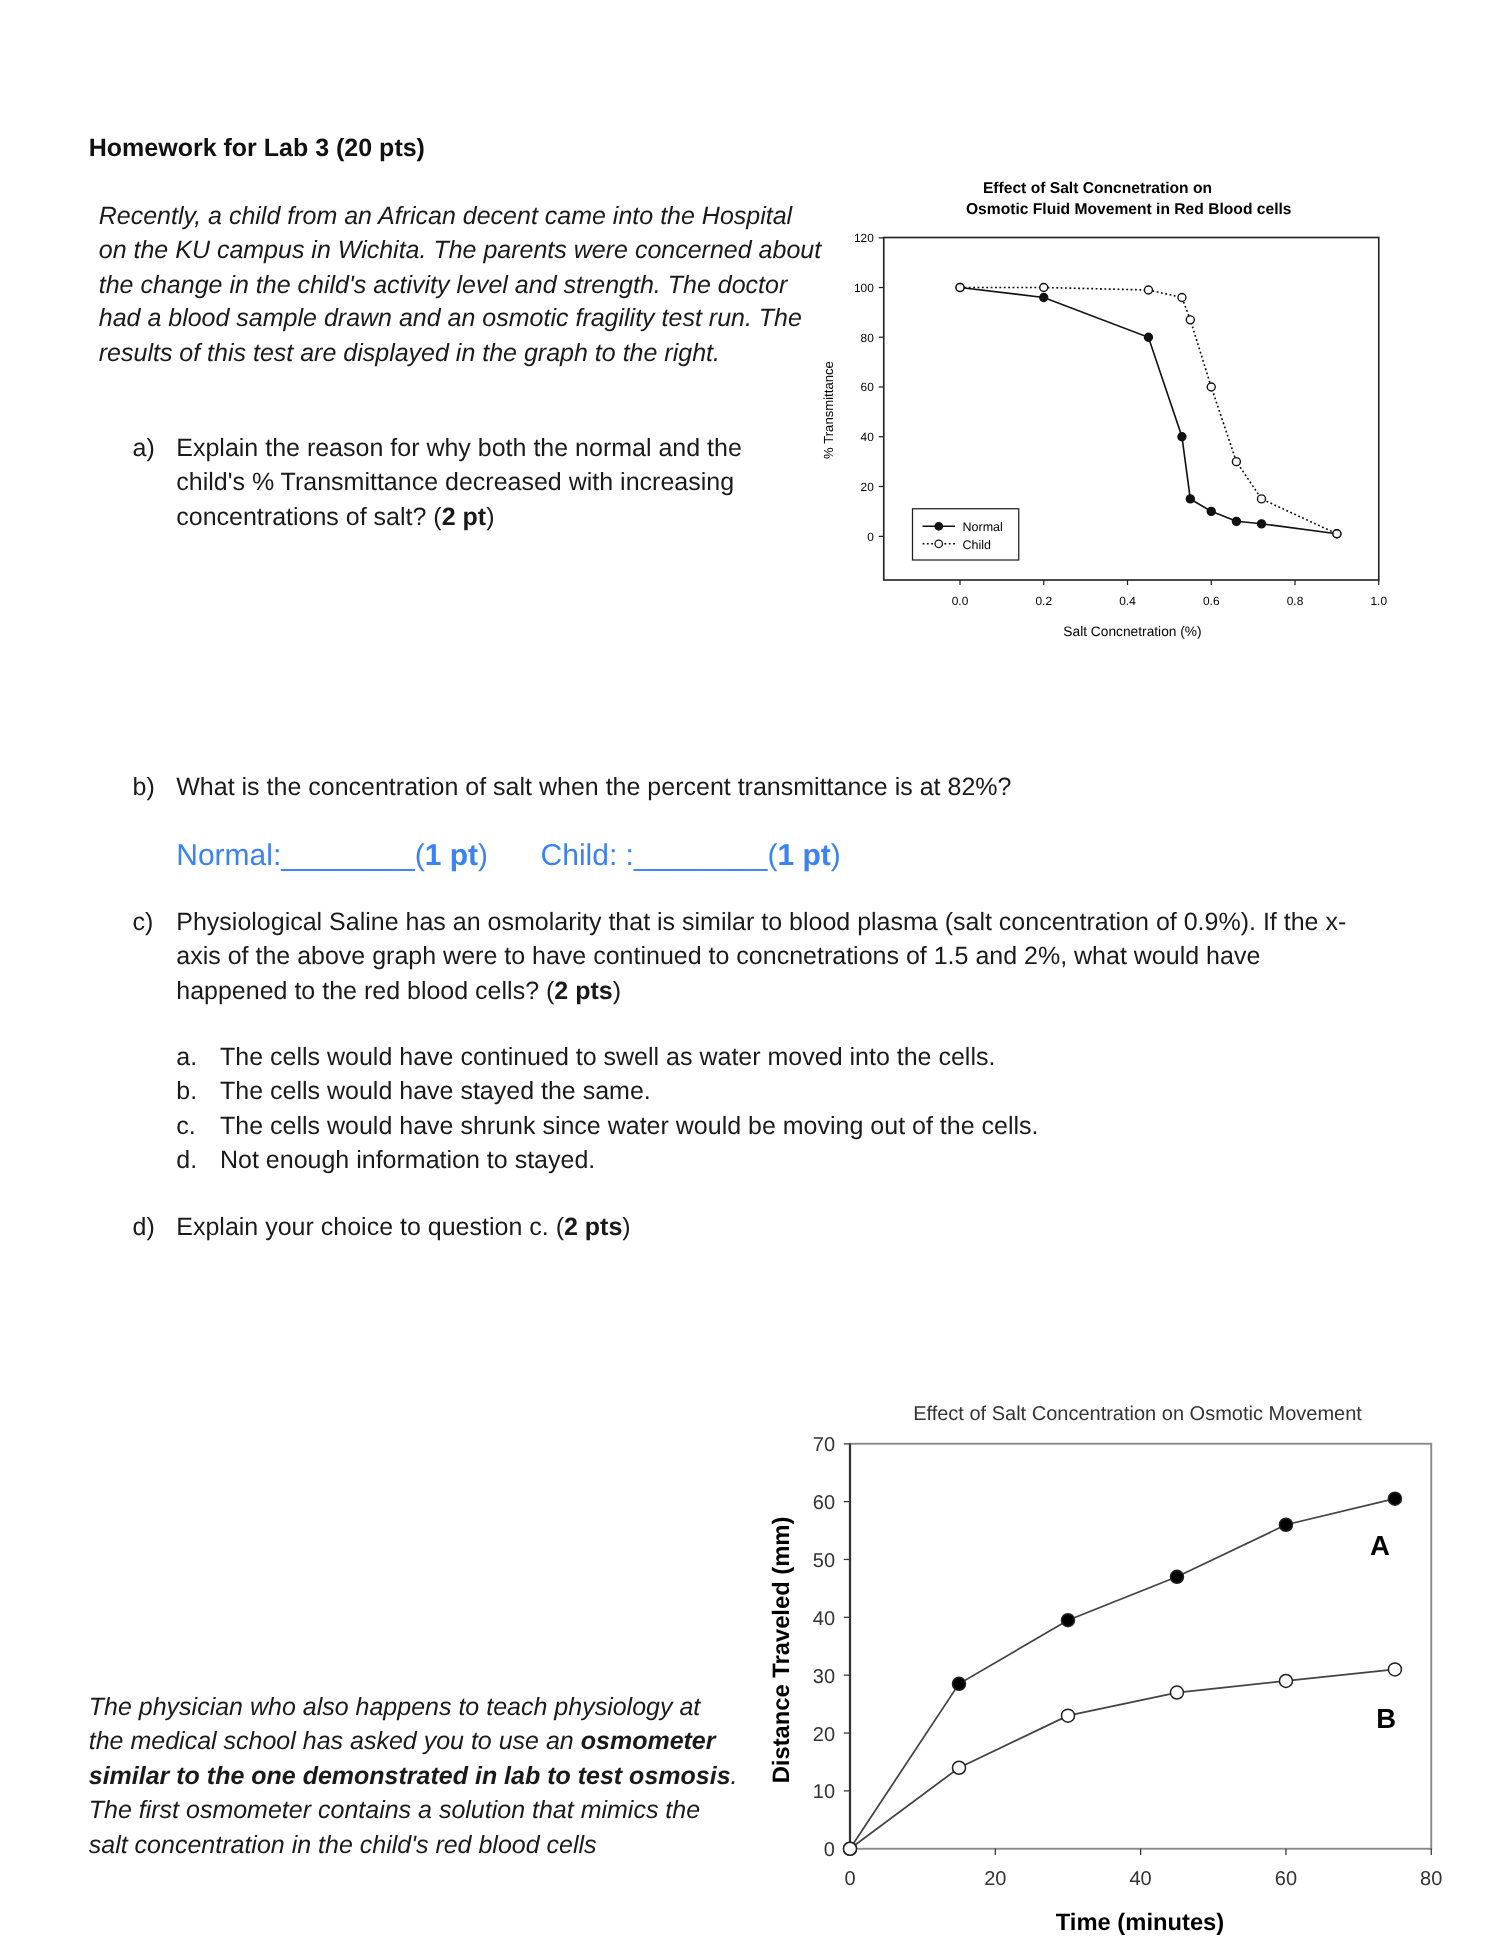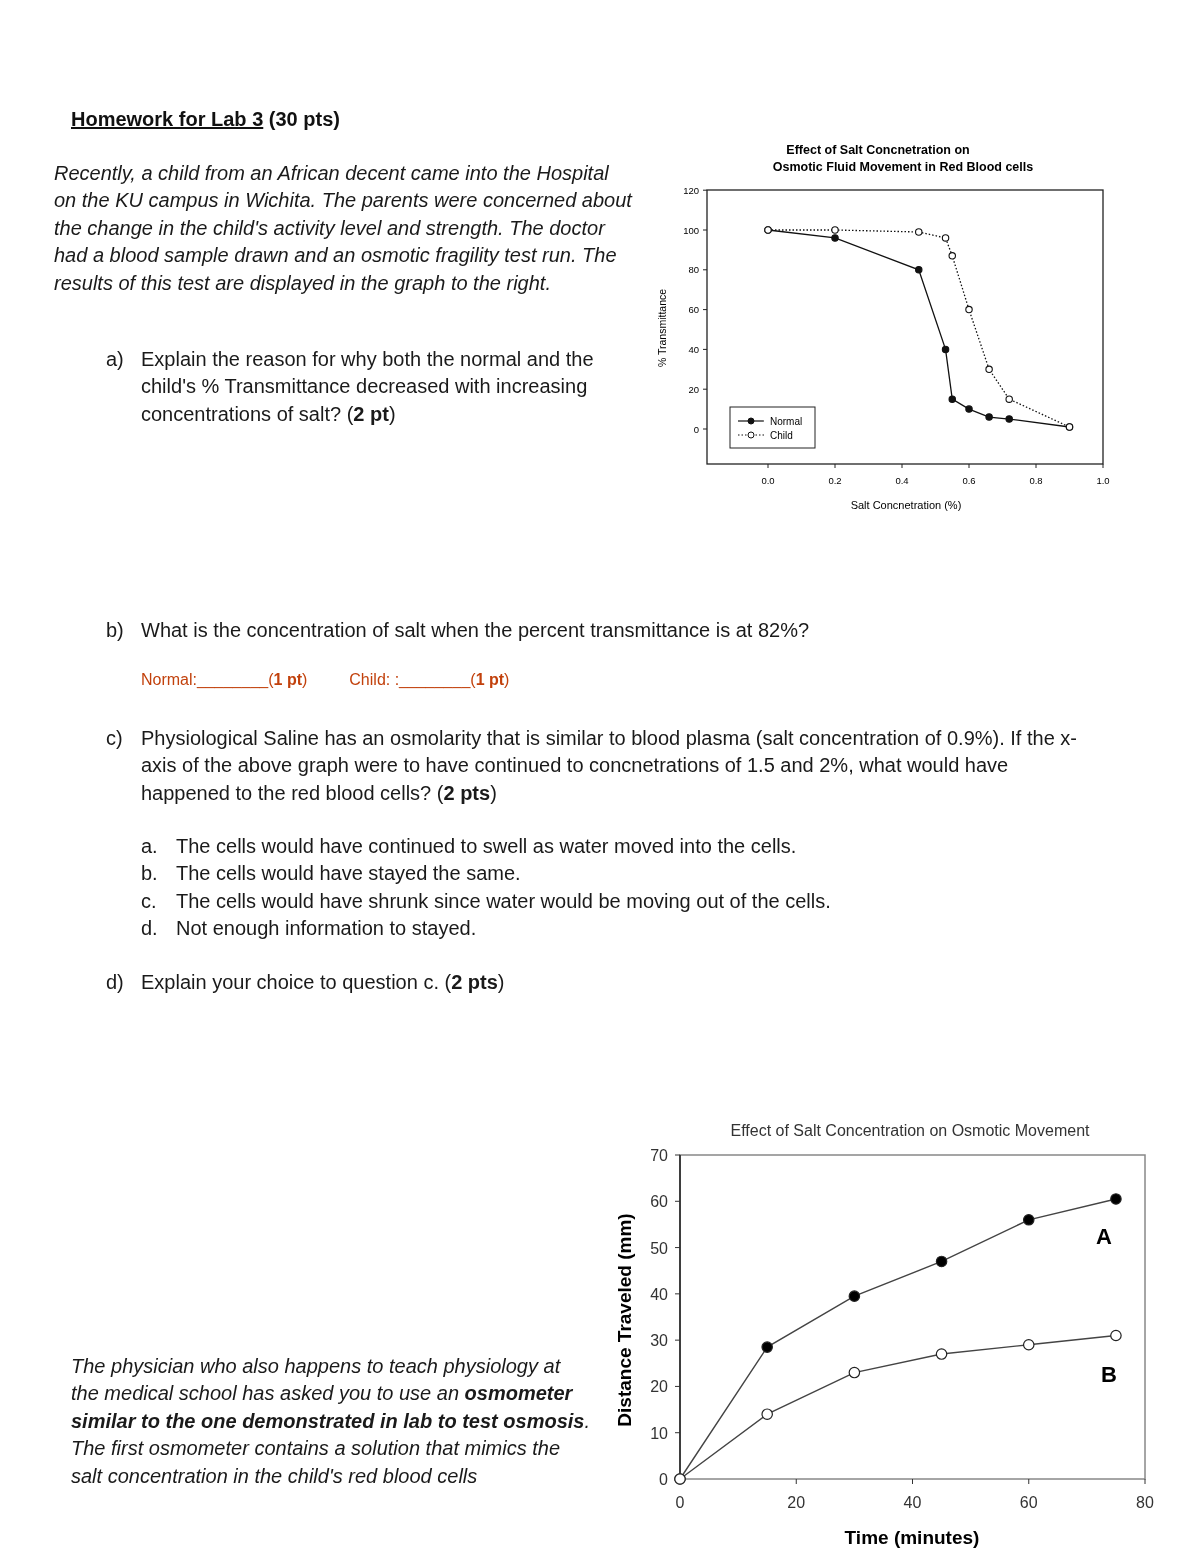--- a/index.html
+++ b/index.html
@@ -1,43 +1,43 @@
 <!DOCTYPE html>
 <html><head>
 <meta charset="utf-8">
 <style>
   html, body { margin: 0; padding: 0; background: #ffffff; }
   body { width: 1200px; height: 1553px; position: relative; overflow: hidden;
          font-family: "Liberation Sans", "DejaVu Sans", sans-serif; color: #111; }
   .abs { position: absolute; }
   .title { left: 71px; top: 108px; font-size: 20px; font-weight: bold; }
-  .title .u { text-decoration: underline; }
-  .intro { left: 54px; top: 160px; width: 580px; font-size: 20px; font-style: italic; line-height: 27.4px; color: #1a1a1a; }
+  .title .u { }
+  .intro { left: 79px; top: 160px; width: 580px; font-size: 20px; font-style: italic; line-height: 27.4px; color: #1a1a1a; }
   .q { font-size: 20px; line-height: 27.4px; color: #1a1a1a; }
   .q .lbl { position: absolute; left: 0; }
   .q .txt { position: absolute; left: 35px; }
   .qa { left: 106px; top: 346px; width: 540px; height: 90px; }
   .qb { left: 106px; top: 617px; width: 1000px; height: 30px; }
-  .blanks { left: 141px; top: 671px; font-size: 16px; color: #c2410c; }
+  .blanks { left: 141px; top: 671px; font-size: 24px; color: #3b82f6; }
   .blanks span.gap { display: inline-block; width: 100px; }
   .qc { left: 106px; top: 725px; width: 1000px; height: 90px; }
   .opts { left: 141px; top: 833px; font-size: 20px; line-height: 27.4px; color: #1a1a1a; }
   .opts .o { position: relative; height: 27.4px; }
   .opts .ol { position: absolute; left: 0; }
   .opts .ot { position: absolute; left: 35px; white-space: nowrap; }
   .qd { left: 106px; top: 969px; width: 1000px; height: 30px; }
   .para2 { left: 71px; top: 1353px; width: 520px; font-size: 20px; font-style: italic; line-height: 27.4px; color: #1a1a1a; }
   b { font-weight: bold; }
   svg text { font-family: "Liberation Sans", "DejaVu Sans", sans-serif; }
 </style>
 </head>
 <body>
 
 <div class="abs title">
-  <span class="u">Homework for Lab 3</span><span> (30 pts)</span>
+  <span class="u">Homework for Lab 3</span><span> (20 pts)</span>
 </div>
 
 <div class="abs intro">Recently, a child from an African decent came into the Hospital on the KU campus in Wichita.  The parents were concerned about the change in the child's activity level and strength.  The doctor had a blood sample drawn and an osmotic fragility test run.  The results of this test are displayed in the graph to the right.</div>
 
 <div class="abs q qa">
   <span class="lbl">a)</span>
   <span class="txt" style="width:505px"><span>Explain the reason for why both the normal and the child's % Transmittance decreased with increasing concentrations of salt? (</span><b>2 pt</b><span>)</span></span>
 </div>
 
 <svg class="abs" id="chart1" style="left:640px; top:135px;" width="500" height="390" viewBox="640 135 500 390">

